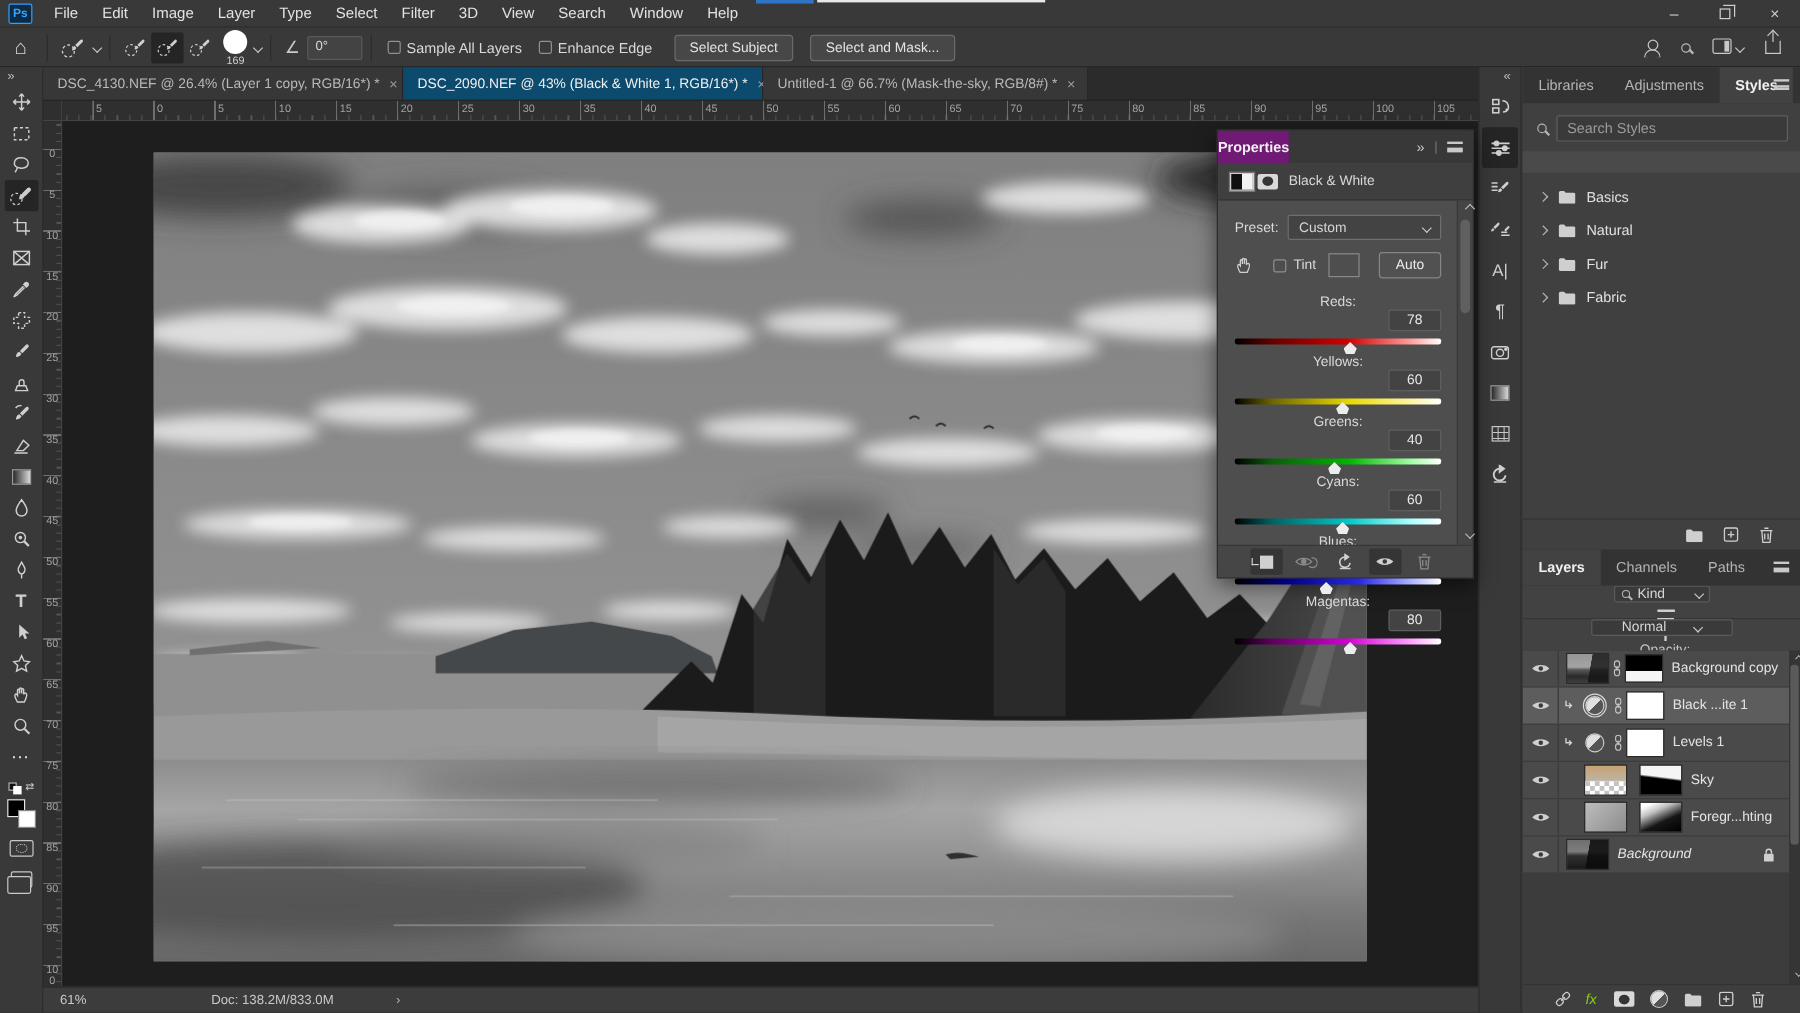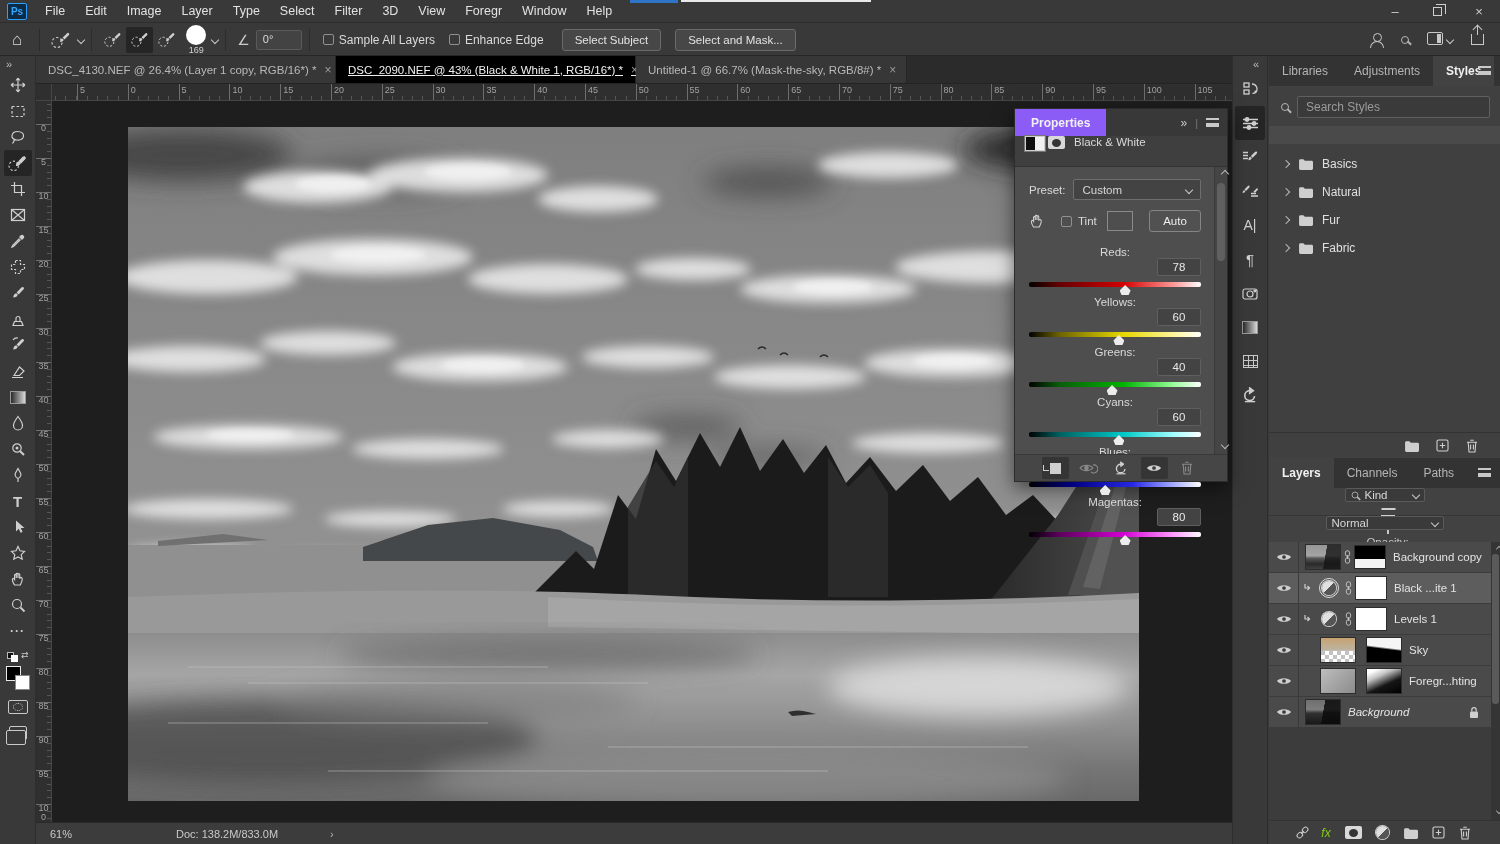--- a/index.html
+++ b/index.html
@@ -70,21 +70,21 @@
   .minisw .arr { position:absolute; right:0; top:0; font-size:9px; color:#c9c9c9; }
   .qmask { width:20px; height:14px; border:1.5px solid #c9c9c9; border-radius:2px; position:relative; margin-top:10px; }
   .qmask::after { content:''; position:absolute; inset:2px 4px; border:1.2px dotted #c9c9c9; border-radius:50%; }
   .scrmode { width:18px; height:14px; border:1.5px solid #c9c9c9; border-radius:2px; position:relative; margin-top:12px; }
   .scrmode::before { content:''; position:absolute; left:-4px; top:3px; width:18px; height:13px; background:#393939; border:1.5px solid #c9c9c9; border-radius:2px; }
 
   
   #docarea { position:absolute; left:36px; top:56px; width:1196px; bottom:0; background:#242424; }
   #tabbar { position:absolute; left:0; top:0; right:0; height:28px; background:#2b2b2b; display:flex; align-items:stretch; border-bottom:1px solid #232323; }
   .dtab { display:flex; align-items:center; gap:8px; padding:0 10px 0 12px; font-size:11.5px; color:#b9b9b9; background:#373737; border-right:1px solid #252525; max-width:300px; white-space:nowrap; }
-  .dtab.active { background:#000000; color:#f0f0f0;text-decoration:underline; }
+  .dtab.active { background:#0c4a6e; color:#f0f0f0; }
   .dtab .x { color:#9a9a9a; font-size:12px; }
   #ruler-corner { position:absolute; left:0; top:28px; width:16px; height:17px; background:#2f2f2f; border-right:1px solid #454545; border-bottom:1px solid #454545; }
   #hruler { position:absolute; left:16px; top:28px; right:0; height:17px; background:#2f2f2f; border-bottom:1px solid #454545; overflow:hidden;
     background-image:
       repeating-linear-gradient(to right,#6e6e6e 0 1px,transparent 1px 50.8px),
       repeating-linear-gradient(to right,#555 0 1px,transparent 1px 10.16px);
     background-size:100% 100%,100% 4px; background-position:25px 0,25px 100%; background-repeat:no-repeat,repeat-x; }
   #hruler .wrap { display:flex; margin-left:25px; }
   .hrnum { flex:0 0 50.8px; font-size:9px; color:#a2a2a2; padding:1px 0 0 3px; }
   #vruler { position:absolute; left:0; top:45px; width:16px; bottom:22px; background:#2f2f2f; border-right:1px solid #454545; overflow:hidden;
@@ -134,21 +134,21 @@
   .kindbox { display:flex; align-items:center; gap:6px; width:80px; height:20px; background:#3a3a3a; border:1px solid #5a5a5a; border-radius:2px; padding:0 5px; font-size:11.5px; }
   .kindbox .chev { margin-left:auto; }
   .fic { margin-left:7px; color:#cfcfcf; }
   .imgic { width:15px; height:12px; border:1.2px solid #cfcfcf; border-radius:1px; position:relative; overflow:hidden; }
   .imgic::after { content:''; position:absolute; left:1px; bottom:-2px; width:6px; height:6px; background:#cfcfcf; transform:rotate(45deg); }
   .tglyph { font-size:13px; font-weight:bold; }
   .frameic { width:13px; height:13px; border:1.2px solid #cfcfcf; transform:rotate(0deg); outline-offset:2px; }
   .togglepill { width:10px; height:16px; border-radius:5px; background:#2e2e2e; position:relative; margin-left:6px; }
   .togglepill::after { content:''; position:absolute; left:1.5px; top:1.5px; width:7px; height:7px; border-radius:50%; background:#e8e8e8; }
   #lp-blend { height:28px; }
-  .blendbox { width:118px; height:20px; background:#3a3a3a; border:1px solid #5a5a5a; border-radius:2px; display:flex; align-items:center; padding:0 5px; font-size:11.5px; }
+  .blendbox { width:118px; height:20px; background:#3a3a3a; border:1px solid #5a5a5a; border-radius:2px; display:flex; align-items:center; padding:0 25px; font-size:11.5px; }
   .blendbox .chev { margin-left:auto; }
   .oplbl { font-size:11.5px; color:#c5c5c5; margin-left:6px; }
   .valbox { width:47px; height:20px; background:#3a3a3a; border:1px solid #5a5a5a; border-radius:2px; display:flex; align-items:center; padding:0 5px; font-size:11.5px; }
   .valbox .chev { margin-left:auto; }
   #lp-lock { height:26px; border-bottom:1px solid #363636; font-size:11.5px; color:#c5c5c5; }
   .lockic { color:#cfcfcf; margin-left:5px; }
   .checker4 { width:12px; height:12px; background:conic-gradient(#cfcfcf 90deg,#555 90deg 180deg,#cfcfcf 180deg 270deg,#555 270deg); border:1px solid #888; }
   .moveic { font-size:12px; }
   #layers-list { position:absolute; left:0; top:84px; right:9px; bottom:24px; overflow:hidden; background:#3c3c3c; }
   .lrow { height:30px; margin-bottom:1px; background:#4a4a4a; display:flex; align-items:center; position:relative; }
@@ -171,23 +171,23 @@
   .clip-arrow { color:#cfcfcf; flex:0 0 auto; }
   .grp-chev { margin:0 2px 0 8px; border-color:#c5c5c5; }
   #layers-scroll { position:absolute; right:0; top:84px; width:9px; bottom:24px; background:#353535; }
   #layers-scroll .thumbbar { position:absolute; left:1px; right:1px; top:12px; height:150px; background:#5a5a5a; border-radius:3px; }
   #layers-bottom { position:absolute; left:0; bottom:0; width:100%; height:24px; border-top:1px solid #333; display:flex; align-items:center; justify-content:center; gap:14px; color:#b5b5b5; background:#3e3e3e; }
   .fxtxt { font-size:12px; font-style:italic; color:#84cc16; }
 
   
   #props { position:absolute; left:1014px; top:108px; width:214px; height:374px; background:#4e4e4e; box-shadow:0 6px 18px rgba(0,0,0,.55); z-index:10; border:1px solid #2c2c2c; }
   #props-header { height:27px; background:#383838; display:flex; align-items:stretch; }
-  #props-header .ptab { background:#8b5cf6; font-weight:bold; color:#f0f0f0; padding:0 16px; }
+  #props-header .ptab { background:#701a75; font-weight:bold; color:#f0f0f0; padding:0 0; }
   #props-header .hdr-r { margin-left:auto; display:flex; align-items:center; gap:8px; padding-right:8px; color:#c9c9c9; font-size:11px; }
-  #props-bw { height:31px; background:#3f3f3f; display:flex; gap:3px; padding:0 10px; border-bottom:1px solid #333; }
+  #props-bw { height:31px; background:#3f3f3f; display:flex; align-items:center; gap:3px; padding:0 10px; border-bottom:1px solid #333; }
   .bwic { width:20px; height:15px; border:1px solid #cfcfcf; outline:1px solid #777; background:linear-gradient(90deg,#101010 50%,#f2f2f2 50%); }
   #props-content { position:absolute; left:0; top:58px; right:14px; bottom:27px; padding:12px 12px 0 14px; }
   .prow { display:flex; align-items:center; margin-bottom:10px; }
   .plabel { font-size:11.5px; color:#d9d9d9; }
   .presetbox { margin-left:8px; flex:1; height:21px; background:#434343; border:1px solid #6e6e6e; border-radius:2px; display:flex; align-items:center; padding:0 8px; font-size:11.5px; }
   .presetbox .chev { margin-left:auto; }
   .tintsw { width:26px; height:20px; border:1px solid #8a8a8a; background:#4e4e4e; margin-left:10px; }
   .autobtn { margin-left:auto; width:52px; height:22px; border:1px solid #858585; border-radius:3px; background:#515151; color:#ececec; font-size:11.5px; display:flex; align-items:center; justify-content:center; }
   .handic { color:#d9d9d9; margin-right:10px; }
   .slider { margin-bottom:9px; }
@@ -282,21 +282,21 @@
     <nav id="menus">
       <span>File</span>
       <span>Edit</span>
       <span>Image</span>
       <span>Layer</span>
       <span>Type</span>
       <span>Select</span>
       <span>Filter</span>
       <span>3D</span>
       <span>View</span>
-      <span>Foregr</span>
+      <span>Search</span>
       <span>Window</span>
       <span>Help</span>
     </nav>
     <div id="winctl">
       <span class="wbtn">–</span>
       <span class="wbtn"><span class="restore-glyph"></span></span>
       <span class="wbtn">×</span>
     </div>
   </div>
 

